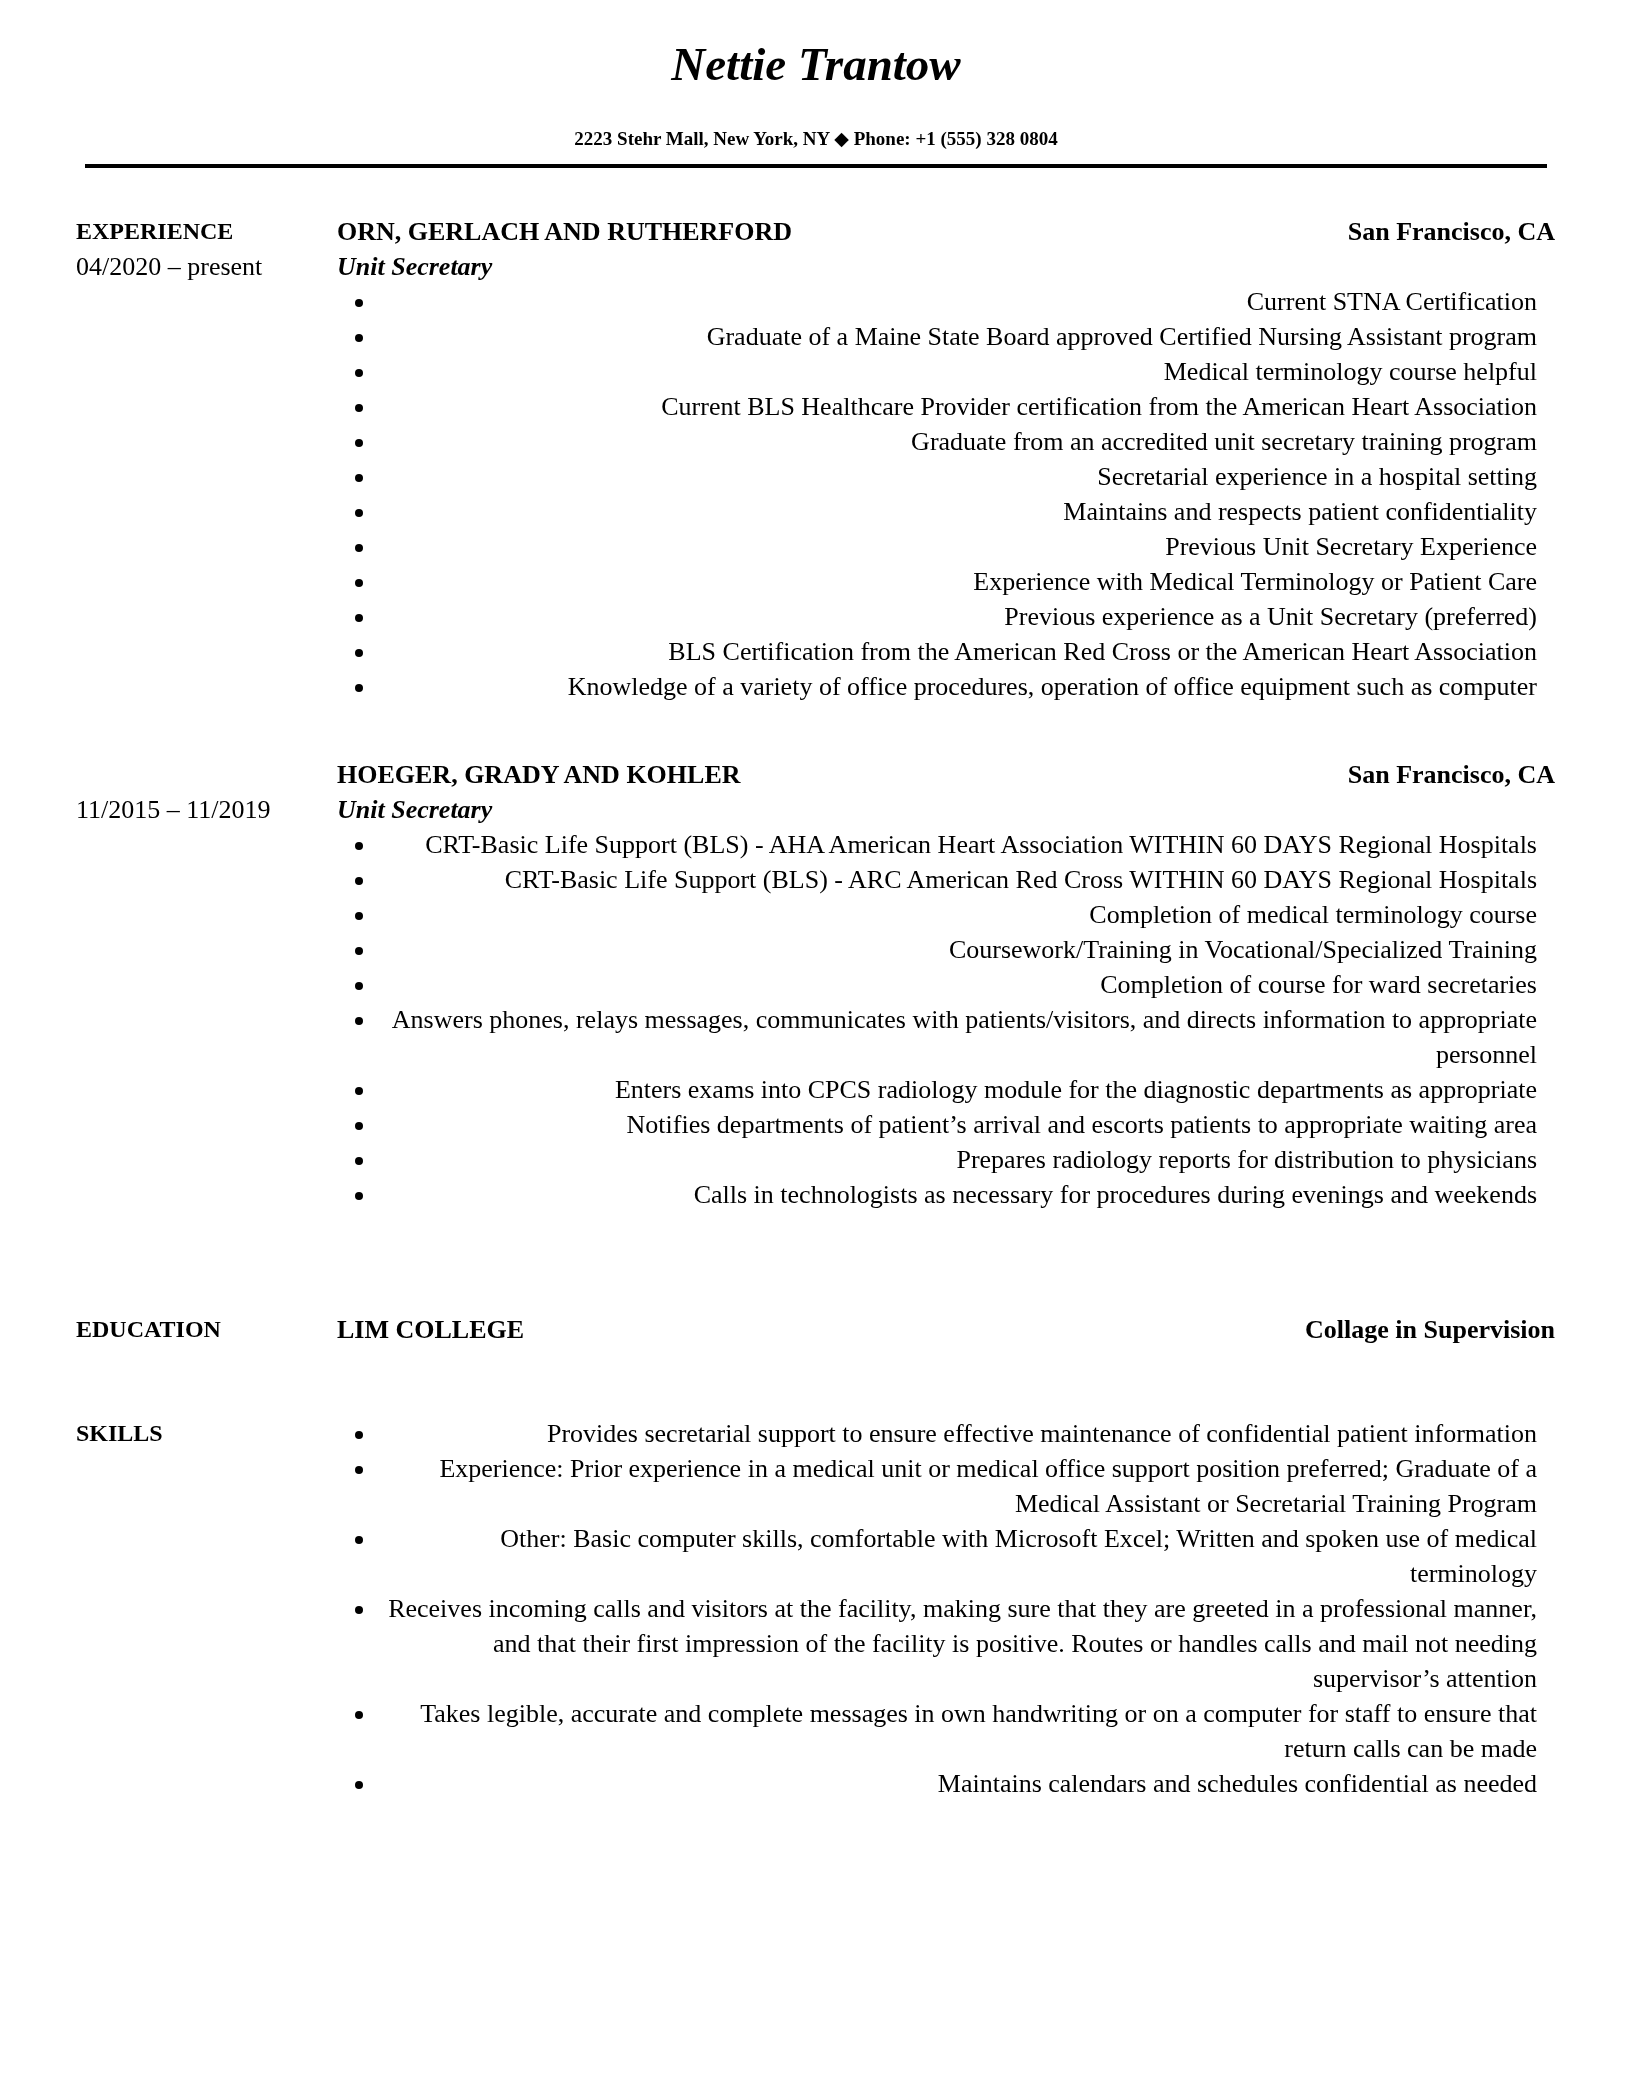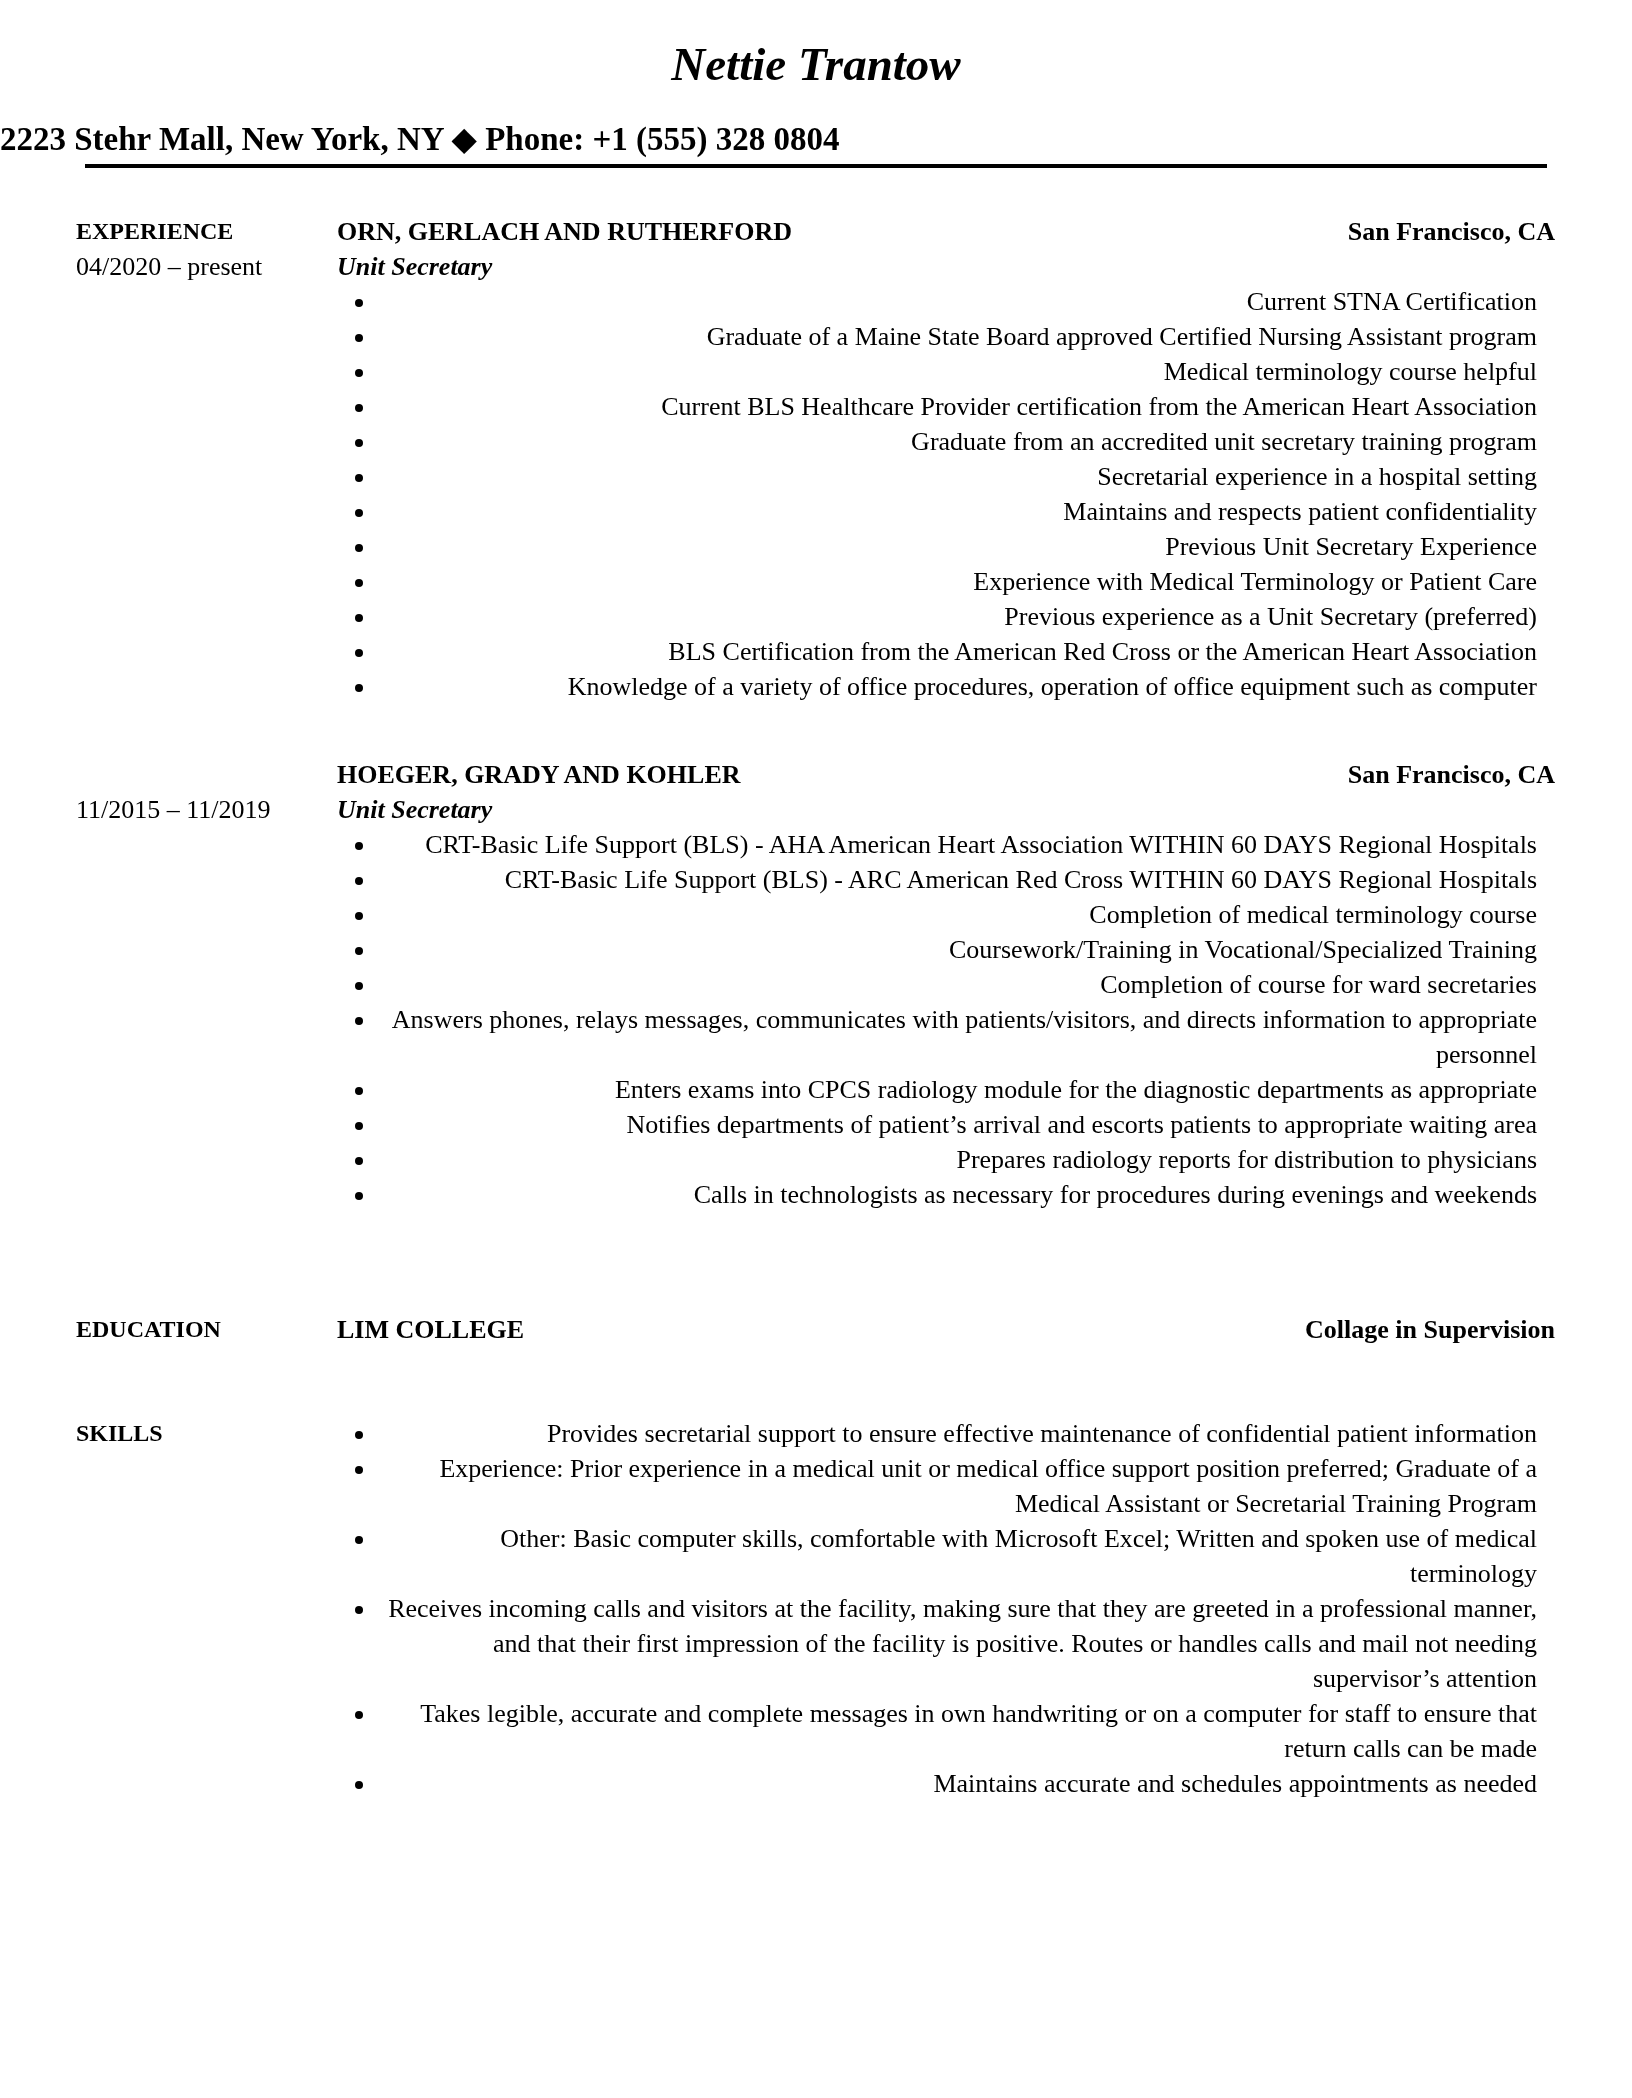--- a/index.html
+++ b/index.html
@@ -6,21 +6,21 @@
   body {
     width: 1632px; height: 2098px; position: relative; overflow: hidden;
     font-family: "Liberation Serif", "DejaVu Serif", serif; color: #000;
   }
   .header-name {
     position: absolute; left: 0; width: 1632px; top: 34px;
     text-align: center; font-weight: bold; font-size: 47px; line-height: 60px; font-style: italic;
   }
   .header-contact {
     position: absolute; left: 0; width: 1632px; top: 124px;
-    text-align: left; font-weight: bold; font-size: 33px; line-height: 30px;
+    text-align: center; font-weight: bold; font-size: 19px; line-height: 30px;
   }
   .header-rule {
     position: absolute; left: 85px; width: 1462px; top: 164px; height: 4px; background: #000;
   }
   .section { position: absolute; left: 0; width: 1632px; }
   .sec-label {
     position: absolute; left: 76px; font-weight: bold; font-size: 24px; line-height: 35px;
   }
   .date {
     position: absolute; left: 76px; font-size: 26px; line-height: 35px;
@@ -104,15 +104,15 @@
 </div>
 
 <div class="section">
   <div class="sec-label" style="top:1416px">SKILLS</div>
   <ul class="bullets" style="top:1416px">
     <li>Provides secretarial support to ensure effective maintenance of confidential patient information</li>
     <li>Experience: Prior experience in a medical unit or medical office support position preferred; Graduate of a Medical Assistant or Secretarial Training Program</li>
     <li>Other: Basic computer skills, comfortable with Microsoft Excel; Written and spoken use of medical terminology</li>
     <li>Receives incoming calls and visitors at the facility, making sure that they are greeted in a professional manner, and that their first impression of the facility is positive. Routes or handles calls and mail not needing supervisor’s attention</li>
     <li>Takes legible, accurate and complete messages in own handwriting or on a computer for staff to ensure that return calls can be made</li>
-    <li>Maintains accurate and schedules appointments as needed</li>
+    <li>Maintains calendars and schedules confidential as needed</li>
   </ul>
 </div>
 
 </body></html>

